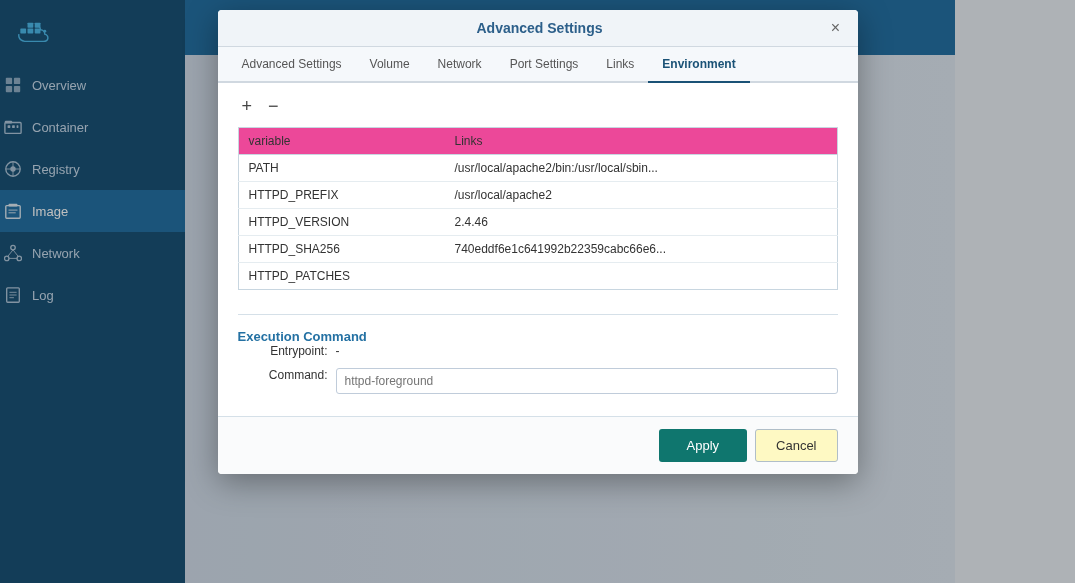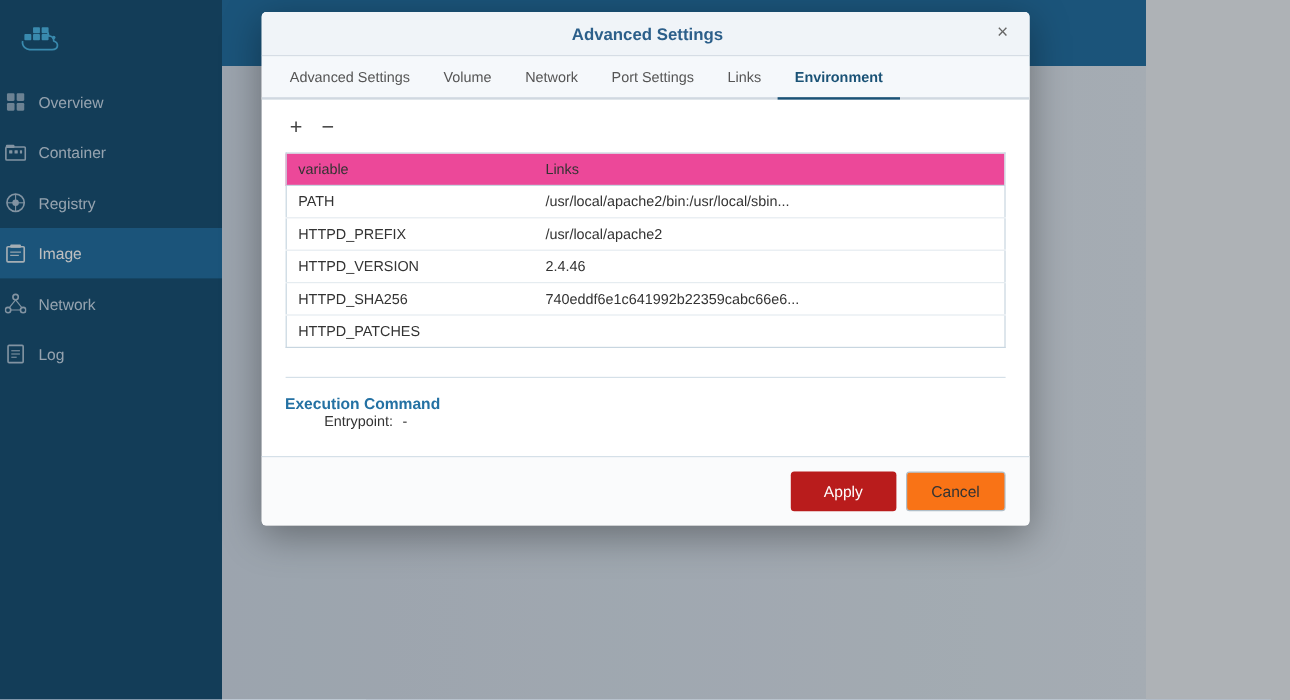--- a/index.html
+++ b/index.html
@@ -275,32 +275,32 @@
     .dialog-footer {
       padding: 12px 20px;
       border-top: 1px solid #d5e0e8;
       display: flex;
       justify-content: flex-end;
       gap: 8px;
       background: #fafbfc;
     }
 
     .btn-primary {
-      background: #b91c1c;
+      background: #0f766e;
       color: #fff;
       border: none;
       border-radius: 3px;
       padding: 8px 28px;
       font-size: 13px;
       cursor: pointer;
       font-weight: 500;
     }
 
     .btn-secondary {
-      background: #f97316;
+      background: #fef9c3;
       color: #333;
       border: 1px solid #b0bec8;
       border-radius: 3px;
       padding: 8px 20px;
       font-size: 13px;
       cursor: pointer;
     }
 
     
     .behind-content {
@@ -494,20 +494,24 @@
         </table>
 
         <div class="exec-section">
           <div class="exec-title">Execution Command</div>
 
           <div class="exec-row">
             <span class="exec-label">Entrypoint:</span>
             <span class="exec-value">-</span>
           </div>
 
+          <div class="exec-row">
+            <span class="exec-label">Command:</span>
+            <input type="text" class="exec-input" placeholder="httpd-foreground" style="">
+          </div>
         </div>
 
       </div>
 
       <div class="dialog-footer">
         <button class="btn-primary">Apply</button>
         <button class="btn-secondary">Cancel</button>
       </div>
 
     </div>

